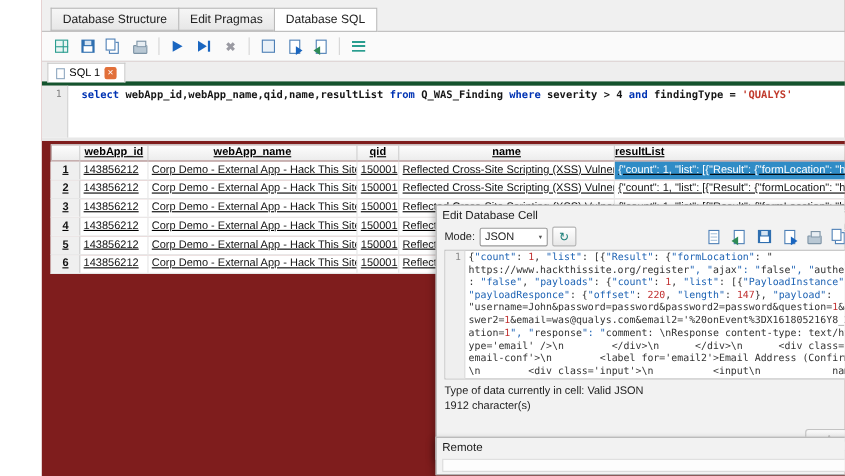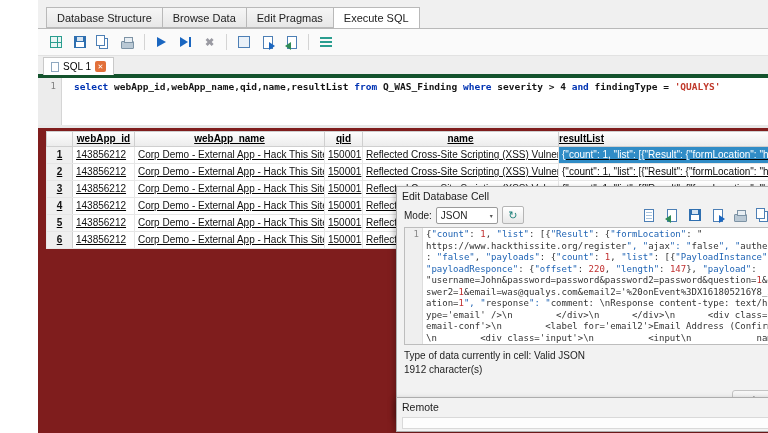--- a/index.html
+++ b/index.html
@@ -135,23 +135,22 @@
                color:#a0a0a0; font-size:10px; }
   .remote-body { margin:2px 5px; height:12px; background:#fdfdfd; border:1px solid #d9d9d9; }
 </style>
 </head>
 <body>
 
 <div class="screen">
 
   <div class="maintabs">
     <div class="mtab">Database Structure</div>
-    <div class="mtab">Browse Data</div>
     <div class="mtab">Edit Pragmas</div>
-    <div class="mtab active">Execute SQL</div>
+    <div class="mtab active">Database SQL</div>
   </div>
 
   <div class="toolbar">
     <button class="tbtn">
         <span class="i i-grid"></span>
       </button>
     <button class="tbtn">
         <span class="i i-save"></span>
       </button>
     <button class="tbtn">

